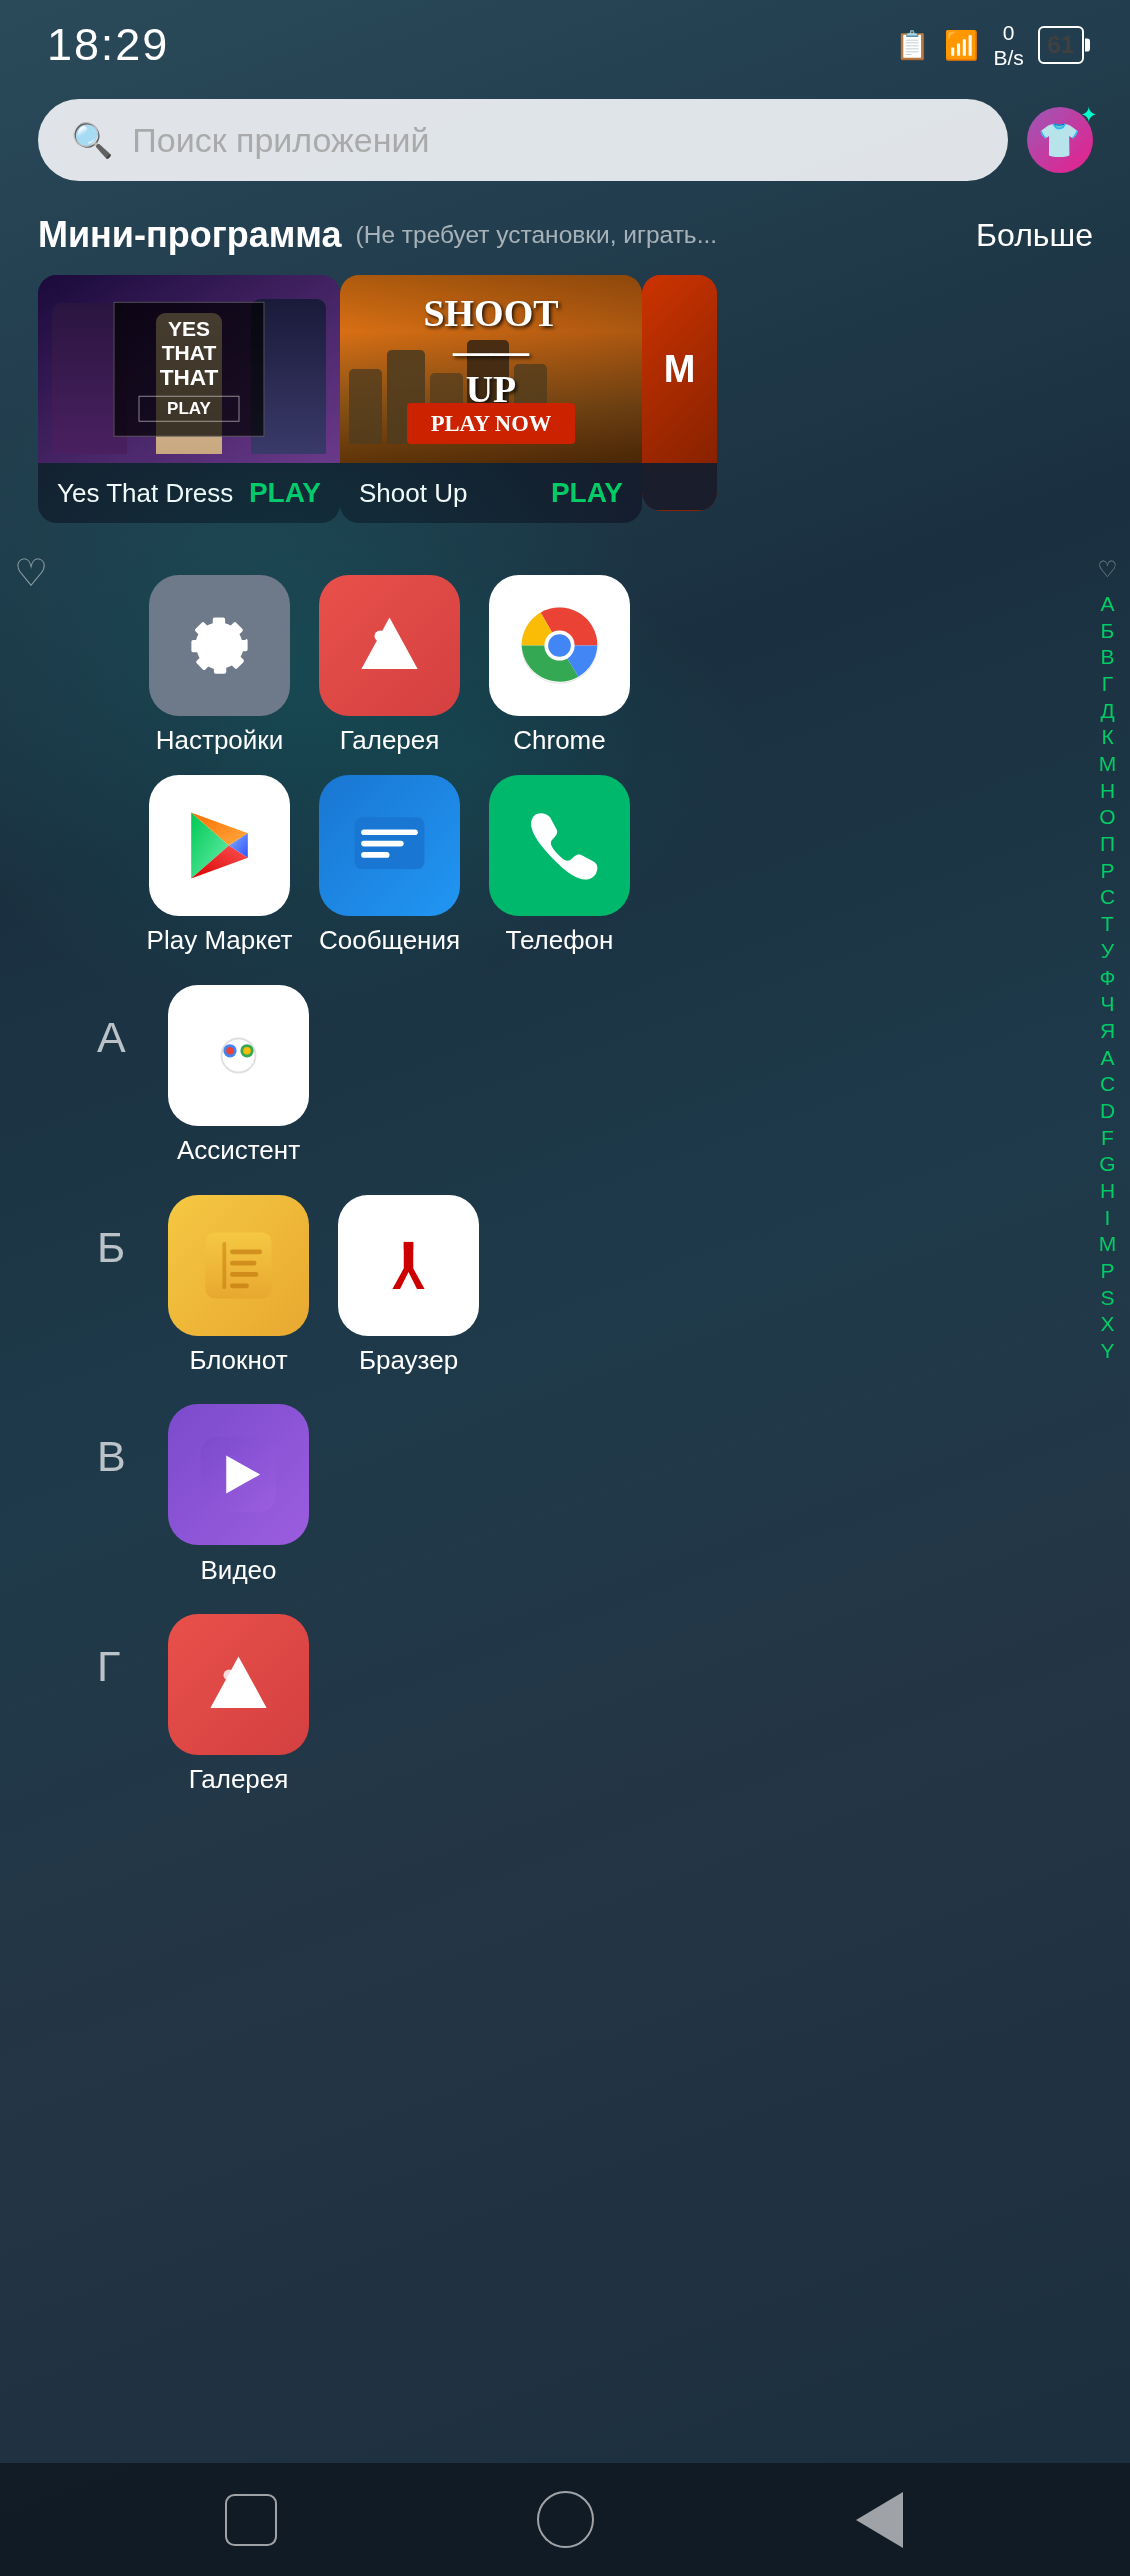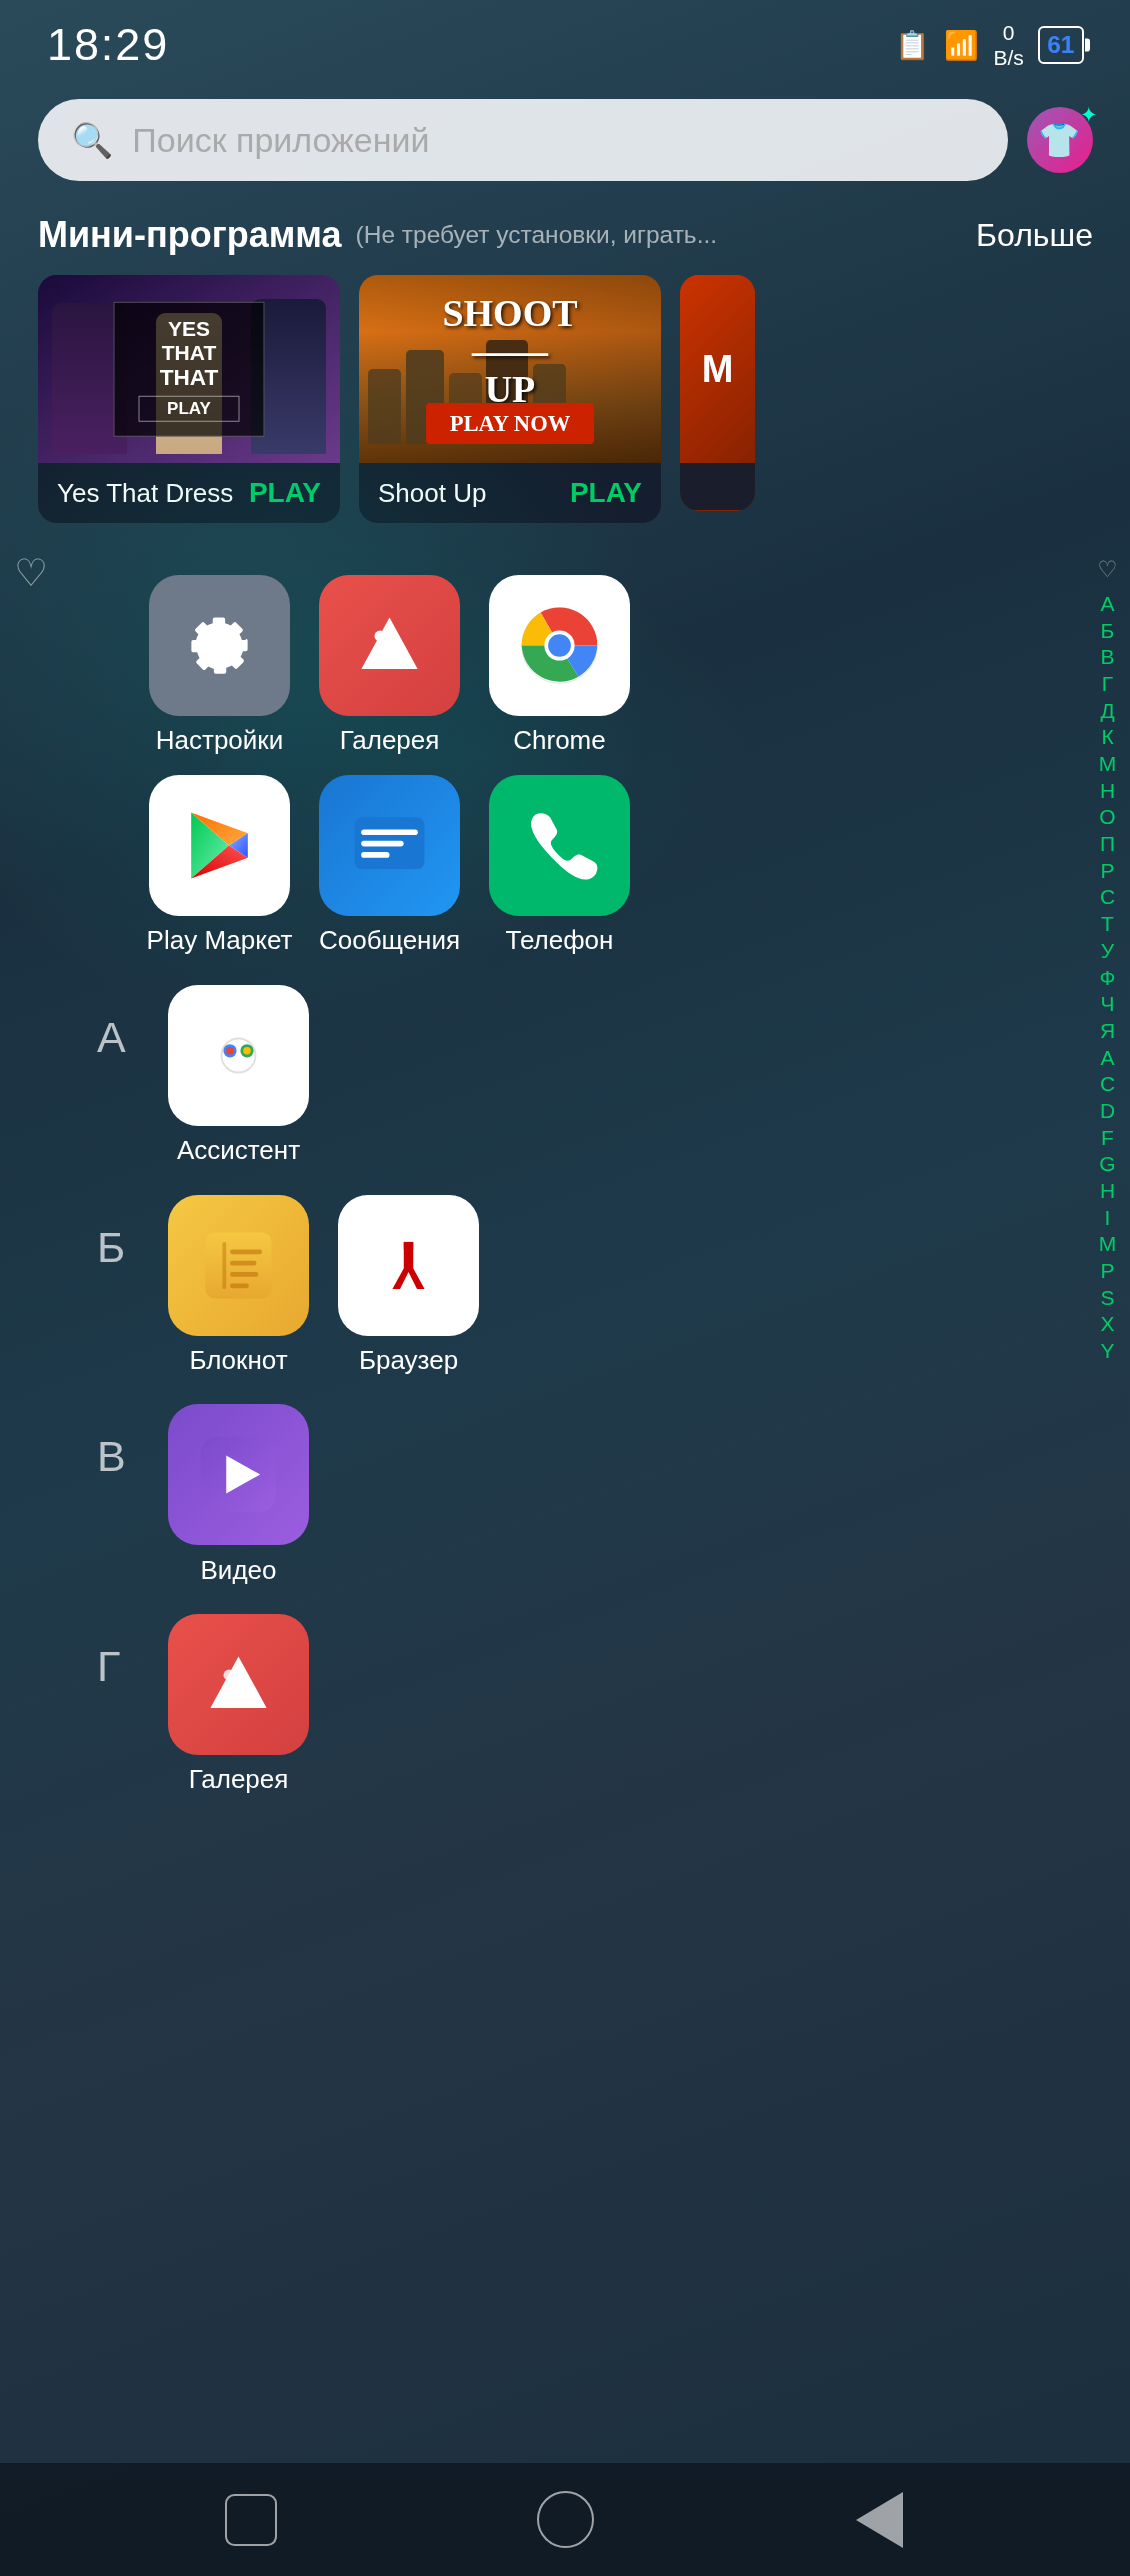--- a/index.html
+++ b/index.html
@@ -158,21 +158,20 @@
     .mini-program-more {
       margin-left: auto;
       color: white;
       font-size: 32px;
       font-weight: 500;
     }
 
     
     .game-cards {
       display: flex;
-      gap: 19px;
       overflow: hidden;
     }
     .game-card {
       background: #1a2a3a;
       border-radius: 19px;
       overflow: hidden;
       width: 302px;
       flex-shrink: 0;
     }
     .game-card-image {
@@ -445,21 +444,21 @@
   <div class="status-bar">
     <span class="status-time">18:29</span>
     <div class="status-icons">
       <span style="color:white;font-size:28px;">📋</span>
       <span style="color:white;font-size:28px;">📶</span>
       <div class="data-speed" style="color:white;font-size:21px;text-align:center;">
         <div>0</div>
         <div>B/s</div>
       </div>
       <div class="battery-box">
-        <span style="color:#3b82f6;font-size:24.5px;font-weight:bold;">61</span>
+        <span style="color:#404040;font-size:24.5px;font-weight:bold;">61</span>
       </div>
     </div>
   </div>
 
   <div class="search-bar-container">
     <div style="display:flex;align-items:center;gap:19px;">
       <div class="search-bar" style="flex:1;">
         <span class="search-icon-svg">🔍</span>
         <span class="search-placeholder">Поиск приложений</span>
       </div>

